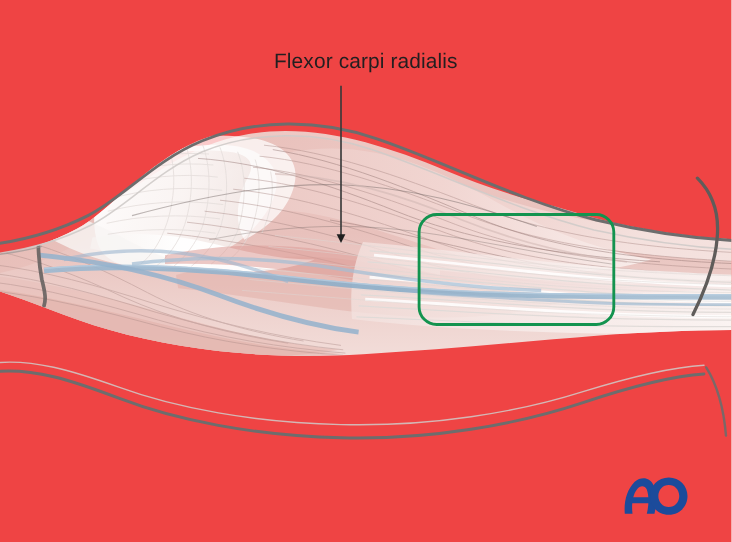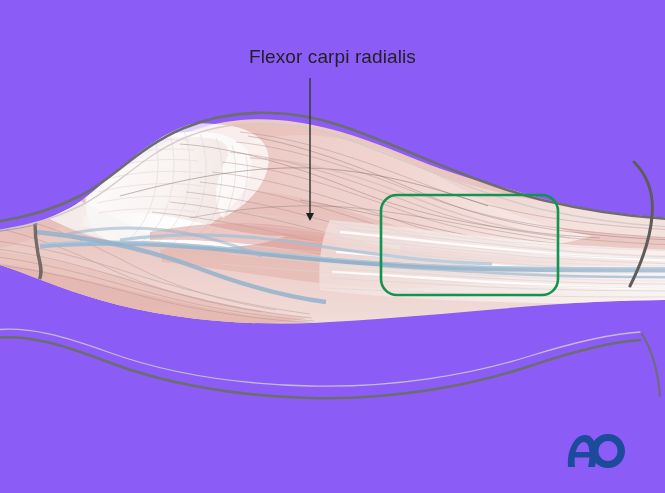--- a/index.html
+++ b/index.html
@@ -7,21 +7,21 @@
     padding: 0;
     background: #ffffff;
   }
   body {
     font-family: "Liberation Sans", sans-serif;
   }
   #stage {
     position: relative;
     width: 665px;
     height: 493px;
-    background: #8b5cf6;
+    background: #ef4444;
     overflow: hidden;
   }
   #figure {
     position: absolute;
     left: 0;
     top: 0;
     width: 665px;
     height: 493px;
   }
   .label-text {

